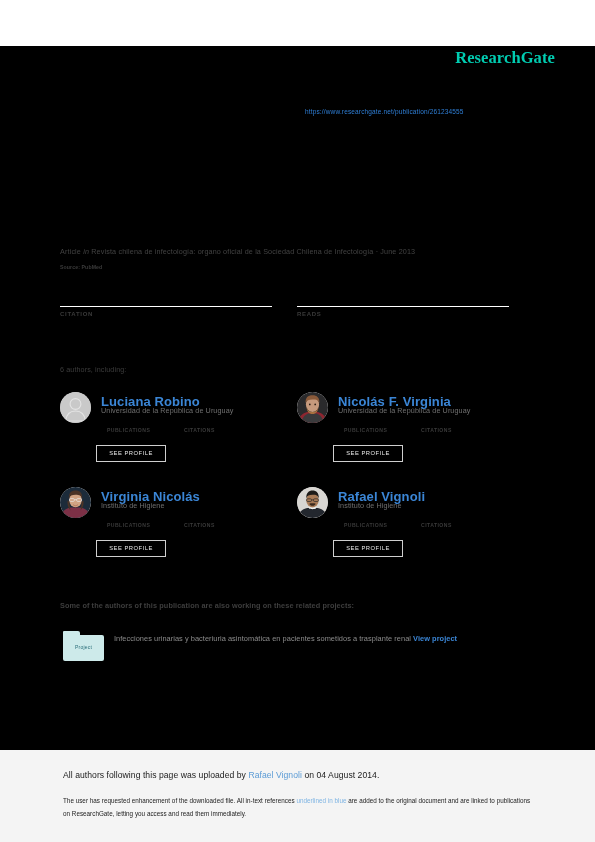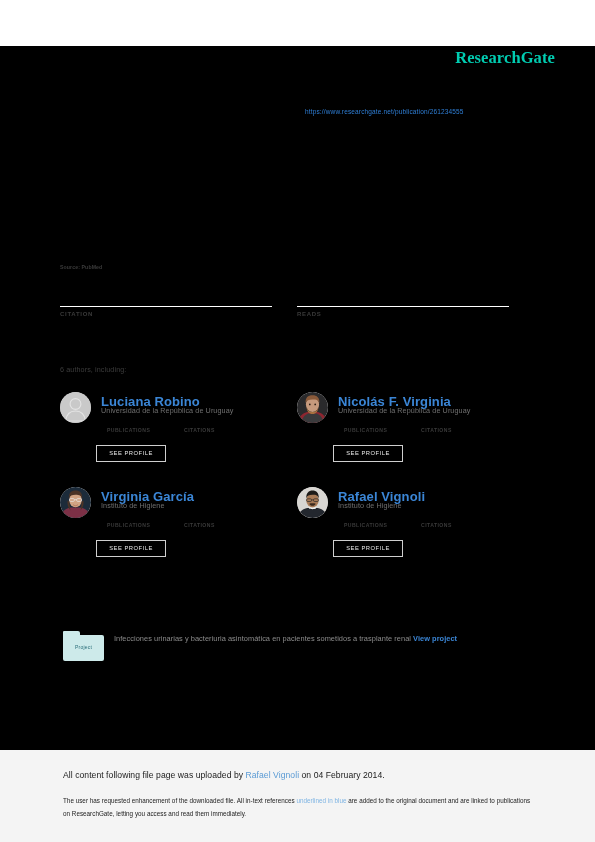--- a/index.html
+++ b/index.html
@@ -299,20 +299,27 @@
   <div class="top-white"></div>
   <div class="dark-panel"></div>
   <div class="bottom-band"></div>
 
   <div class="rg-logo">ResearchGate</div>
 
   <div class="rg-url">https://www.researchgate.net/publication/261234555</div>
 
   <div class="hidden-title">Detección de β-lactamasas de espectro extendido en enterobacterias aisladas de urocultivos</div>
 
+  <div class="article-meta">
+    <span>Article</span>
+    <span class="ital">in</span>
+    <span>Revista chilena de infectología: organo oficial de la Sociedad Chilena de Infectología</span>
+    <span>·</span>
+    <span>June 2013</span>
+  </div>
   <div class="source-line">Source: PubMed</div>
 
   <div class="stat-block" id="stat-citation">
     <div class="num">1</div>
     <div class="rule"></div>
     <div class="lbl">CITATION</div>
   </div>
   <div class="stat-block" id="stat-reads">
     <div class="num">86</div>
     <div class="rule"></div>
@@ -394,21 +401,21 @@
           <path d="M8.9 11.5 C8.4 5.6 11.5 3.4 15.5 3.4 C19.8 3.4 22.8 5.8 22.2 12 C21.4 8.4 19.4 7.8 15.5 7.8 C11.8 7.8 9.8 8.6 8.9 11.5 Z" fill="#4b3326"></path>
           <path d="M7.6 13.6 C7 18.2 8.8 21.6 10.4 23.4 L9.2 14.6 Z" fill="#4b3326"></path>
           <path d="M23.4 13.6 C24 18.2 22.2 21.6 20.6 23.4 L21.8 14.6 Z" fill="#4b3326"></path>
           <rect x="9.4" y="11.6" width="5" height="2.8" rx="1.2" fill="none" stroke="#e9e9e9" stroke-width="0.7"></rect>
           <rect x="16.6" y="11.6" width="5" height="2.8" rx="1.2" fill="none" stroke="#e9e9e9" stroke-width="0.7"></rect>
           <line x1="14.4" y1="12.7" x2="16.6" y2="12.7" stroke="#e9e9e9" stroke-width="0.7"></line>
           <path d="M13 17.6 C14.2 19 16.8 19 18 17.6" fill="none" stroke="#b3765a" stroke-width="0.8"></path>
         </g>
       </svg>
     </div>
-    <div class="author-name">Virginia García</div>
+    <div class="author-name">Virginia Nicolás</div>
     <div class="author-affil">Instituto de Higiene</div>
     <div class="metrics">
       <div class="metric pubs">
         <div class="mnum">12</div>
         <div class="mlbl">PUBLICATIONS</div>
       </div>
       <div class="metric cits">
         <div class="mnum">109</div>
         <div class="mlbl">CITATIONS</div>
       </div>
@@ -445,32 +452,33 @@
         <div class="mlbl">PUBLICATIONS</div>
       </div>
       <div class="metric cits">
         <div class="mnum">968</div>
         <div class="mlbl">CITATIONS</div>
       </div>
     </div>
     <div class="see-profile">SEE PROFILE</div>
   </div>
 
+  <div class="related-head">Some of the authors of this publication are also working on these related projects:</div>
   <div class="project-row">
     <div class="project-icon">
       <div class="tab"></div>
       <div class="body"></div>
       <div class="pword">Project</div>
     </div>
     <div class="project-text">
       <span>Infecciones urinarias y bacteriuria asintomática en pacientes sometidos a trasplante renal</span>
       <span class="view-link">View project</span>
     </div>
   </div>
 
   <div class="footer-main">
-    <span>All content following file page was uploaded by </span><span class="flink">Rafael Vignoli</span><span> on 04 February 2014.</span>
+    <span>All authors following this page was uploaded by </span><span class="flink">Rafael Vignoli</span><span> on 04 August 2014.</span>
   </div>
   <div class="footer-sub">
     <span>The user has requested enhancement of the downloaded file. All in-text references </span><span class="sublink">underlined in blue</span><span> are added to the original document and are linked to publications on ResearchGate, letting you access and read them immediately.</span>
   </div>
 
 </div>
 
 </body></html>

